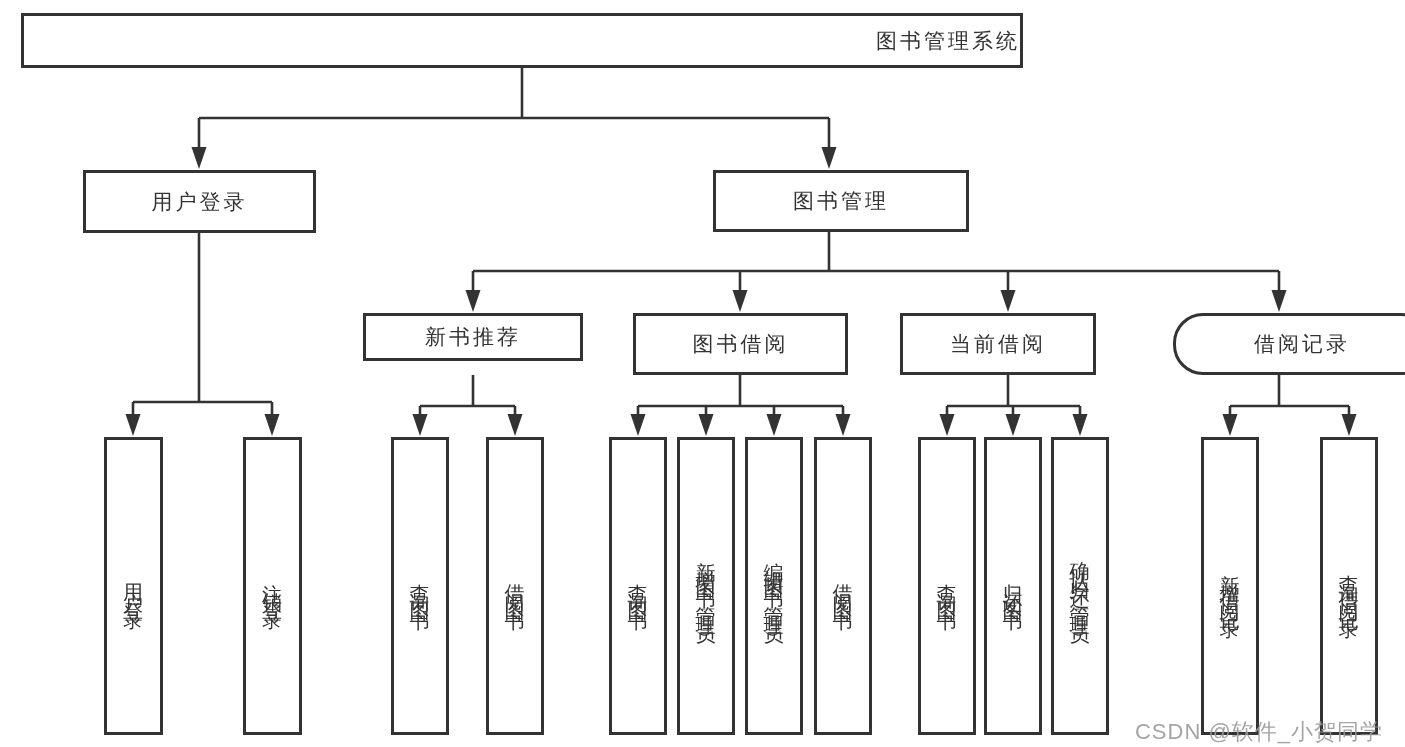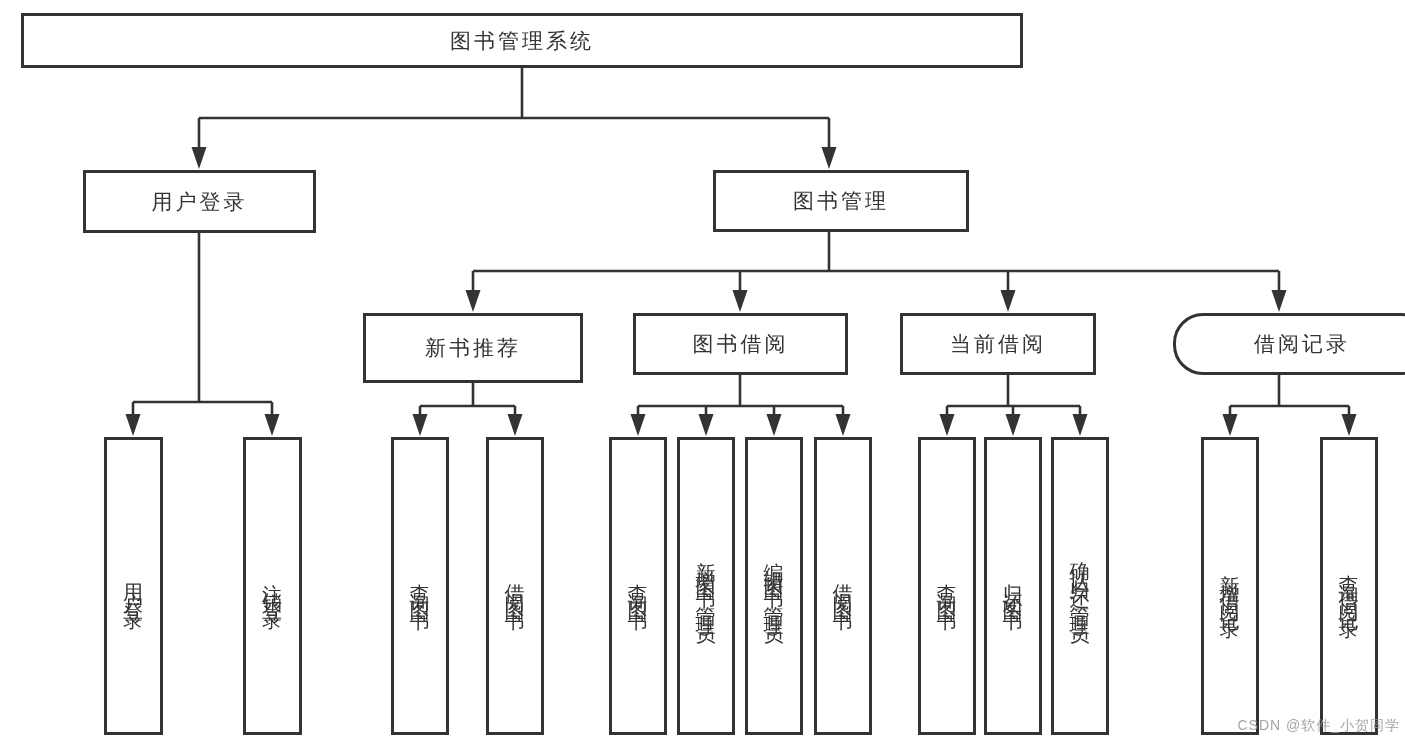--- a/index.html
+++ b/index.html
@@ -40,22 +40,22 @@
   .box.vertical .label {
     writing-mode: vertical-rl;
     font-size: 20px;
     letter-spacing: 9px;
     line-height: 1;
     white-space: nowrap;
   }
   #watermark {
     position: absolute;
     top: 717px;
-    right: 5px;
-    font-size: 14px;
+    right: 22px;
+    font-size: 22px;
     letter-spacing: 1px;
     color: var(--watermark, #9b9b9b);
     opacity: 0.9;
     white-space: nowrap;
     z-index: 5;
   }
 </style>
 </head>
 <body>
 
@@ -108,30 +108,30 @@
       <line x1="1080" y1="406" x2="1080" y2="419" stroke="#333333" stroke-width="2.6"></line>
       <polygon points="1072.5,414 1087.5,414 1080,436" fill="#333333"></polygon>
       <line x1="1279" y1="375" x2="1279" y2="406" stroke="#333333" stroke-width="2.6"></line>
       <line x1="1230" y1="406" x2="1349" y2="406" stroke="#333333" stroke-width="2.6"></line>
       <line x1="1230" y1="406" x2="1230" y2="419" stroke="#333333" stroke-width="2.6"></line>
       <polygon points="1222.5,414 1237.5,414 1230,436" fill="#333333"></polygon>
       <line x1="1349" y1="406" x2="1349" y2="419" stroke="#333333" stroke-width="2.6"></line>
       <polygon points="1341.5,414 1356.5,414 1349,436" fill="#333333"></polygon>
     </svg>
   <div id="watermark">CSDN @软件_小贺同学</div>
-<div class="box horizontal" style="left: 21px; top: 13px; width: 1002px; height: 55px;">
+<div class="box horizontal" style="left: 21px; top: 13px; width: 1002px; height: 55px; justify-content: flex-end;">
       <span class="label">图书管理系统</span>
     </div>
     <div class="box horizontal" style="left: 83px; top: 170px; width: 233px; height: 63px;">
       <span class="label">用户登录</span>
     </div>
     <div class="box horizontal" style="left: 713px; top: 170px; width: 256px; height: 62px;">
       <span class="label">图书管理</span>
     </div>
-    <div class="box horizontal" style="left: 363px; top: 313px; width: 220px; height: 70px;">
+    <div class="box horizontal" style="left: 363px; top: 313px; width: 220px; height: 48px;">
       <span class="label">新书推荐</span>
     </div>
     <div class="box horizontal" style="left: 633px; top: 313px; width: 215px; height: 62px; justify-content: center;">
       <span class="label">图书借阅</span>
     </div>
     <div class="box horizontal" style="left: 900px; top: 313px; width: 196px; height: 62px;">
       <span class="label">当前借阅</span>
     </div>
     <div class="box horizontal" style="left: 1173px; top: 313px; width: 258px; height: 62px; border-radius: 30px;">
       <span class="label">借阅记录</span>

